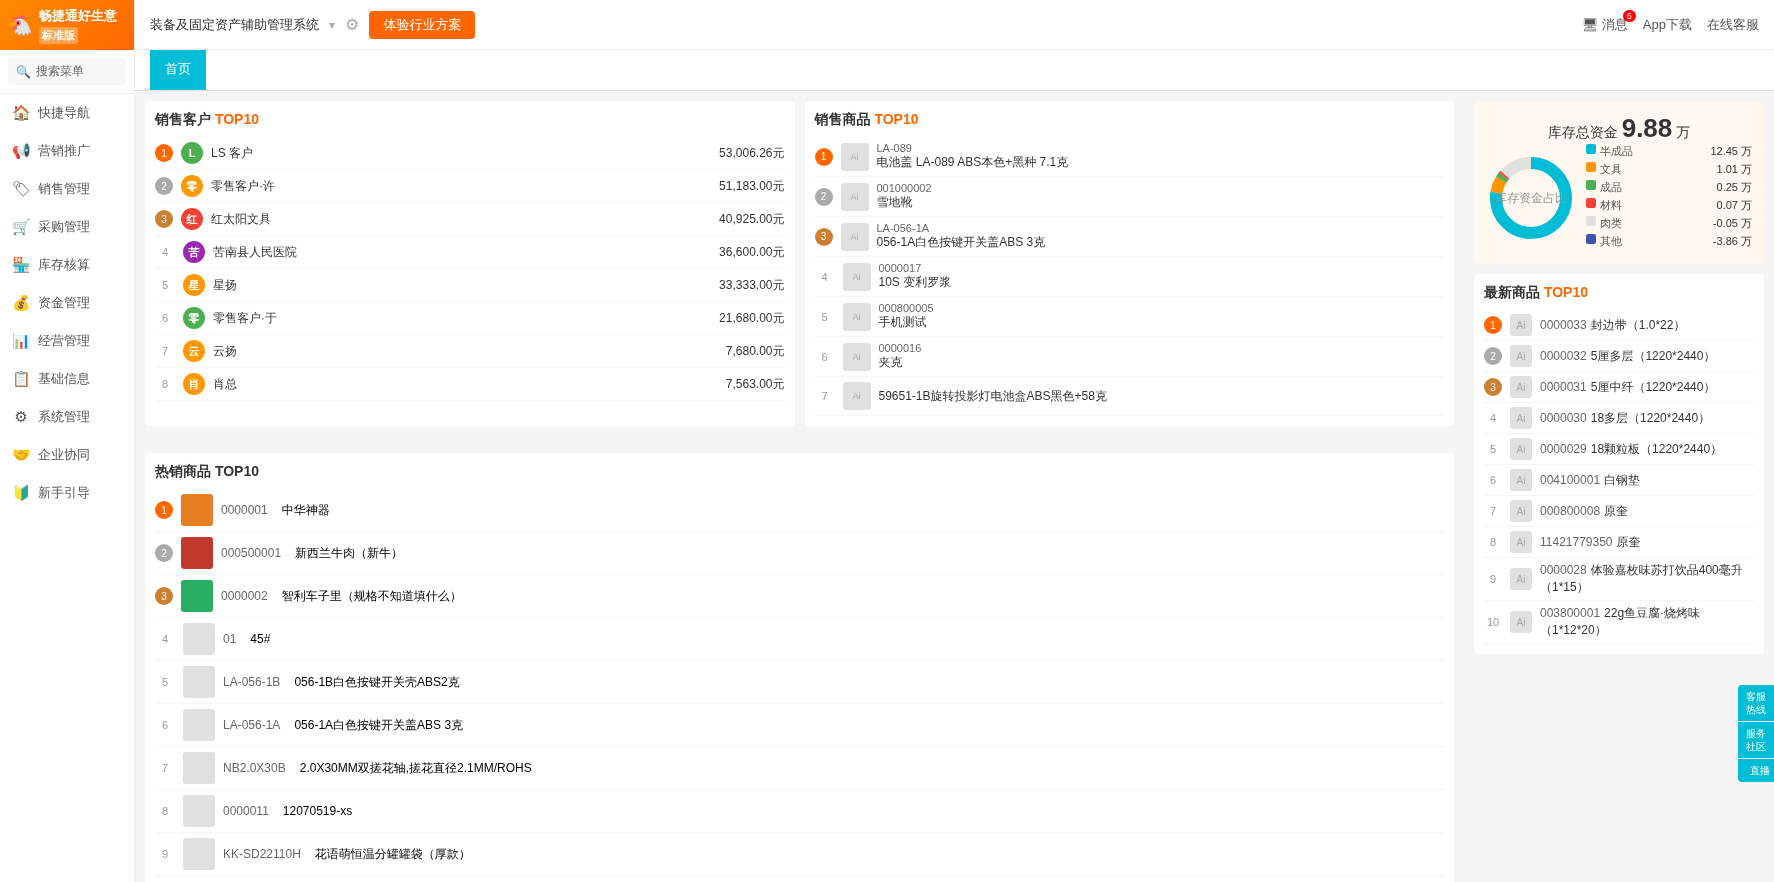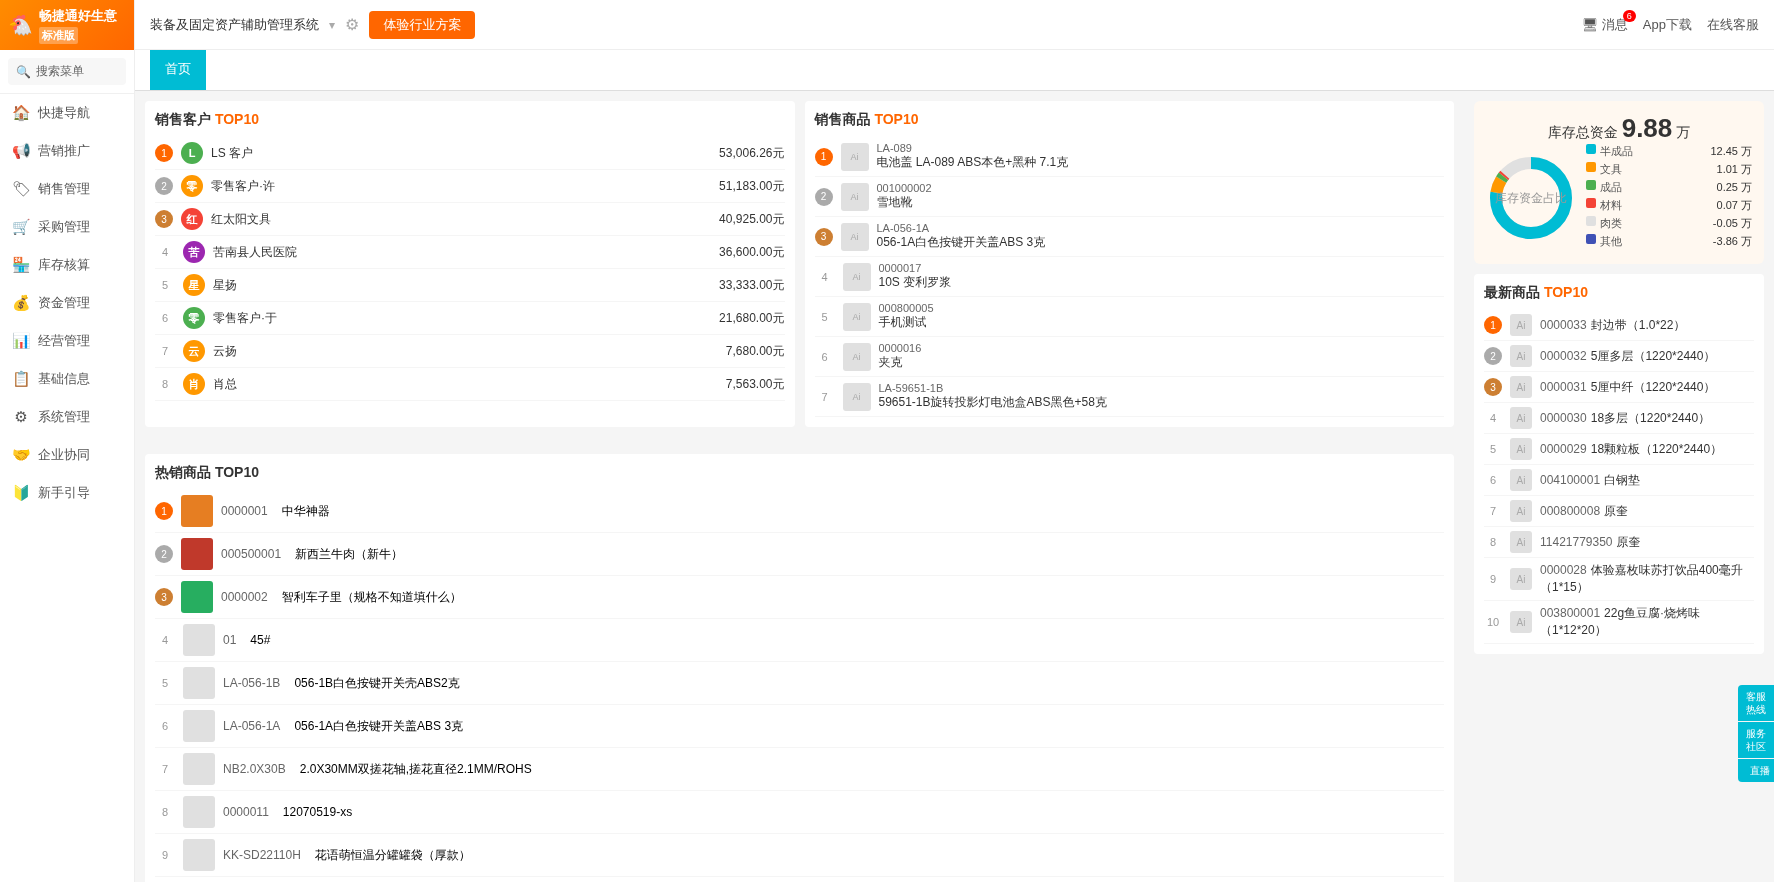--- a/index.html
+++ b/index.html
@@ -382,21 +382,20 @@
                   <div class="prod-code">0000016</div>
                   <div class="prod-name">夹克</div>
                 </div>
               </div>
               <div class="prod-rank-item">
                 <div class="rank-num">7</div>
                 <div class="prod-img">
                     <span style="font-size:9px;color:#aaa">Ai</span>
                   </div>
                 <div class="prod-info">
-                  <div class="prod-code">LA-59651-1B</div>
                   <div class="prod-name">59651-1B旋转投影灯电池盒ABS黑色+58克</div>
                 </div>
               </div>
             </div>
           </div>
         </div>
 
         <div class="card">
           <div class="card-title">热销商品 TOP10</div>
           <div>

